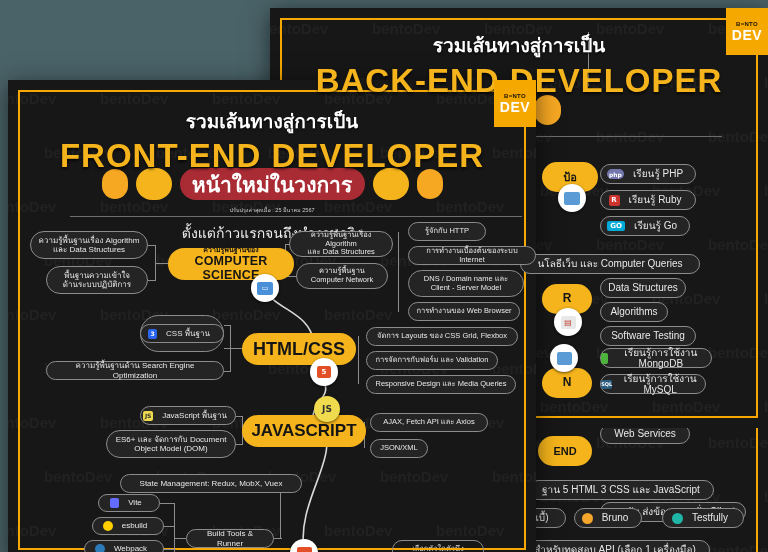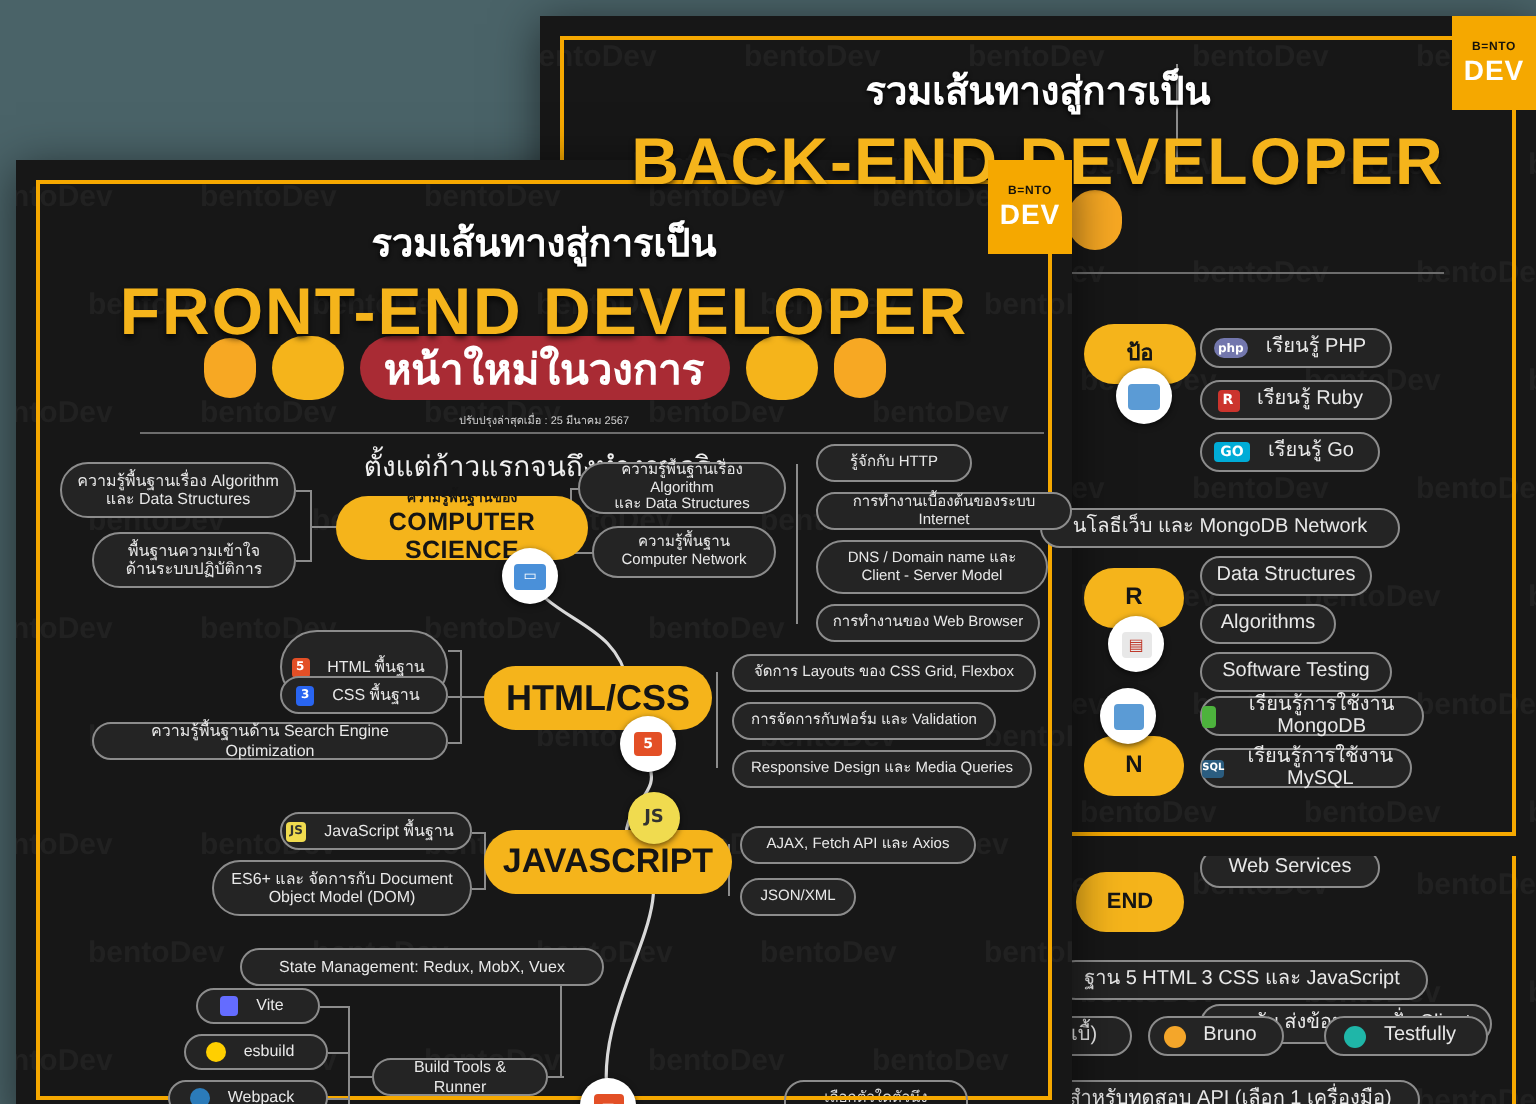--- a/index.html
+++ b/index.html
@@ -206,21 +206,21 @@
     <div class="node n-dark" style="left:330px;top:182px;width:96px;height:20px;font-size:10px;">
       <span class="tiny-ico n-ico" style="width:11px;height:11px;background:#cc342d;font-size:7px;">R</span>
       <span class="n-label">เรียนรู้ Ruby</span>
     </div>
     <div class="node n-dark" style="left:330px;top:208px;width:90px;height:20px;font-size:10px;">
       <span class="tiny-ico n-ico" style="width:18px;height:10px;background:#00acd7;font-size:7px;">GO</span>
       <span class="n-label">เรียนรู้ Go</span>
     </div>
 
     <div class="node n-dark" style="left:250px;top:246px;width:180px;height:20px;font-size:10px;">
-      <span class="n-label">นโลธีเว็บ และ MongoDB Network</span>
+      <span class="n-label">นโลธีเว็บ และ Computer Queries</span>
     </div>
     <div class="node n-main" style="left:272px;top:276px;width:50px;height:30px;font-size:12px;">
       <span class="n-label">R</span>
     </div>
     <div class="badge-ico" style="left:284px;top:300px;width:28px;height:28px;">
       <span class="tiny-ico" style="width:15px;height:13px;background:#e8e8e8;color:#c0392b;font-size:8px;">▤</span>
     </div>
     <div class="node n-dark" style="left:330px;top:270px;width:86px;height:20px;font-size:10px;">
       <span class="n-label">Data Structures</span>
     </div>
@@ -416,21 +416,21 @@
     </div>
     <div class="node n-dark" style="left:400px;top:190px;width:116px;height:27px;font-size:7.5px;">
       <span class="n-label nl" style="white-space: pre-line;">DNS / Domain name และ
 Client - Server Model</span>
     </div>
 
     <div class="node n-dark" style="left:132px;top:235px;width:84px;height:37px;font-size:8px;">
       <span class="tiny-ico n-ico" style="width:9px;height:10px;background:#e34f26;font-size:6px;">5</span>
       <span class="n-label">HTML พื้นฐาน</span>
     </div>
-    <div class="node n-dark" style="left:132px;top:258px;width:84px;height:19px;font-size:8px;">
+    <div class="node n-dark" style="left:132px;top:244px;width:84px;height:19px;font-size:8px;">
       <span class="tiny-ico n-ico" style="width:9px;height:10px;background:#2965f1;font-size:6px;">3</span>
       <span class="n-label">CSS พื้นฐาน</span>
     </div>
     <div class="node n-dark" style="left:38px;top:281px;width:178px;height:19px;font-size:8px;">
       <span class="n-label">ความรู้พื้นฐานด้าน Search Engine Optimization</span>
     </div>
     <div class="ln lnv" style="left:222px;top:245px;height:46px;"></div>
     <div class="ln lnh" style="left:216px;top:245px;width:7px;"></div>
     <div class="ln lnh" style="left:216px;top:268px;width:7px;"></div>
     <div class="ln lnh" style="left:216px;top:291px;width:7px;"></div>

